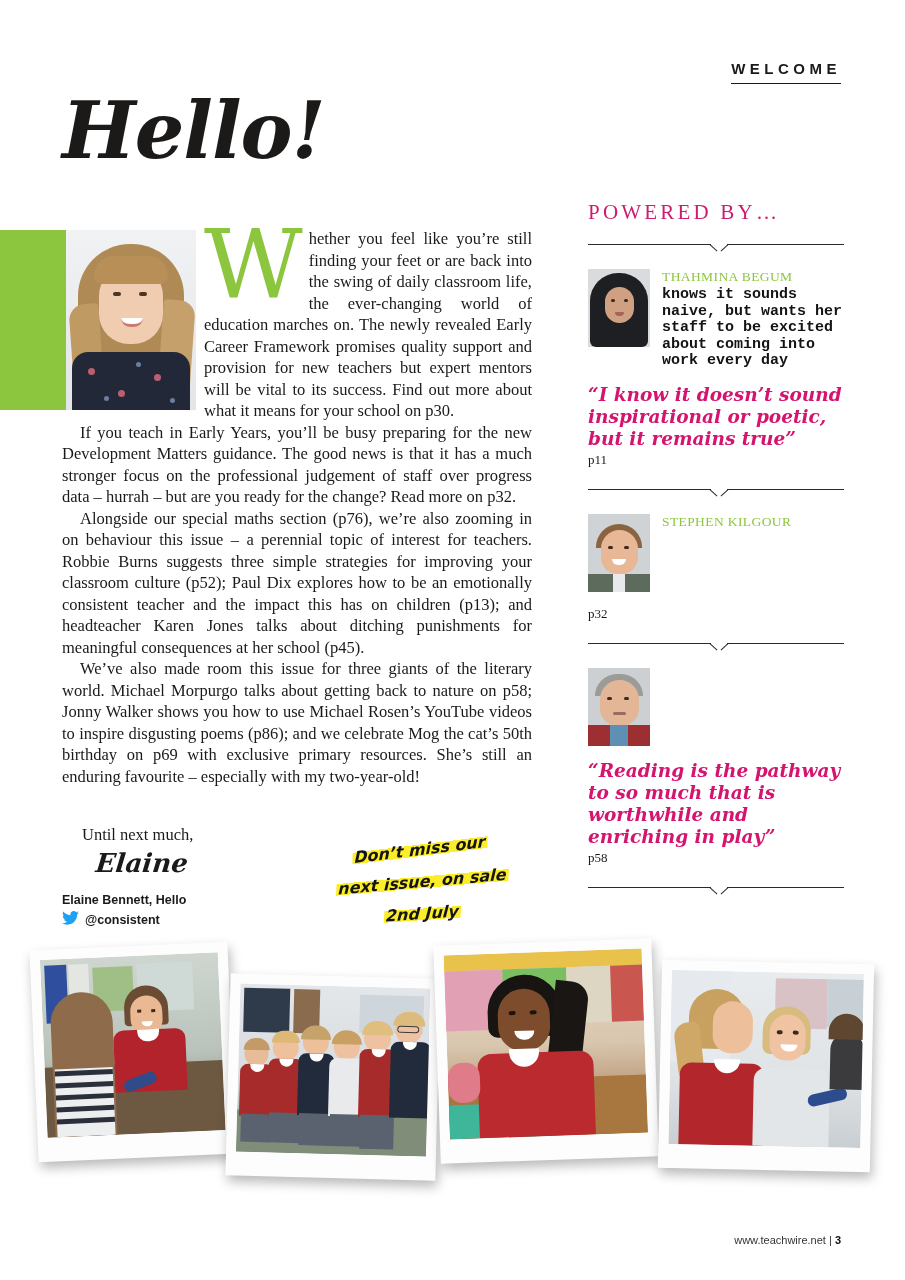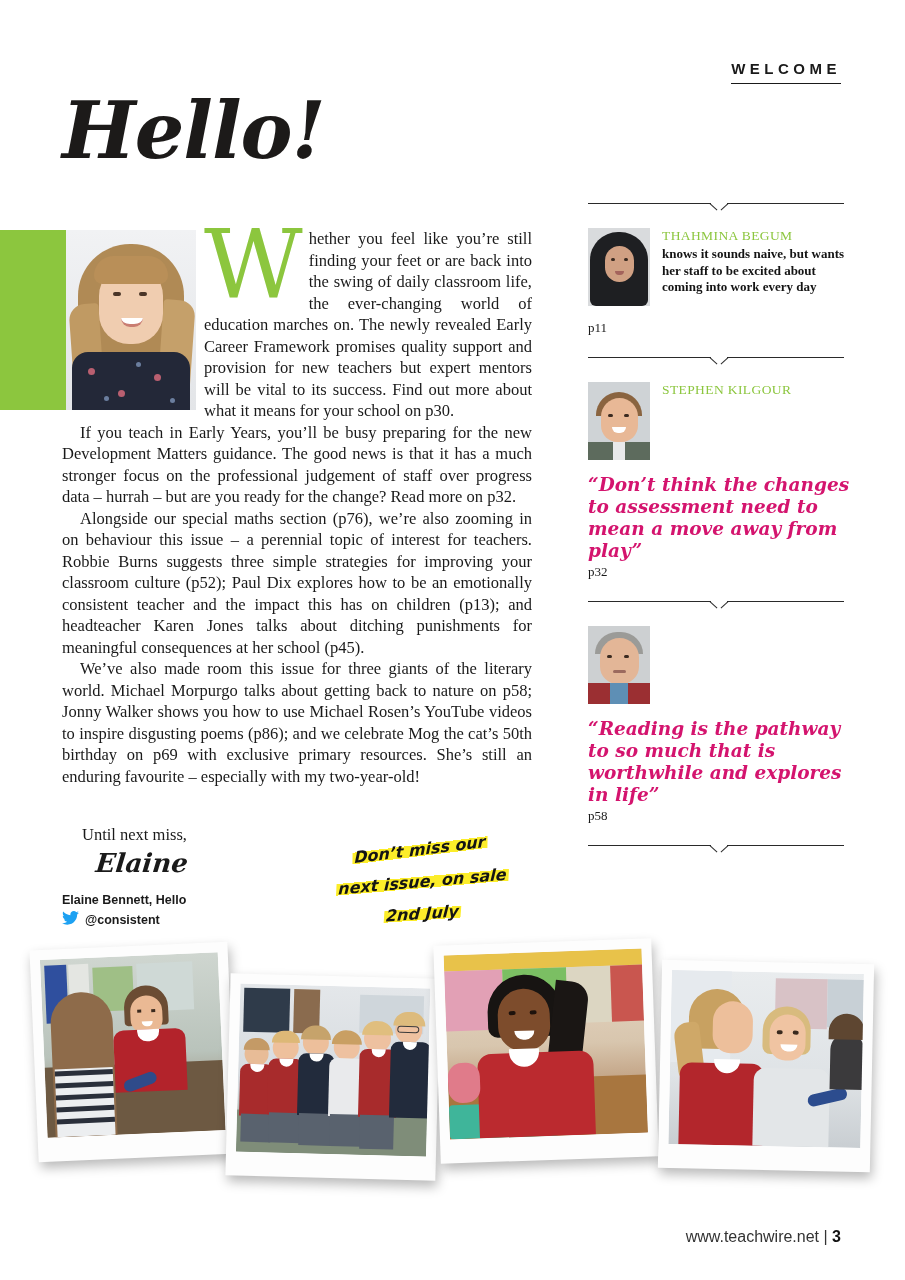--- a/index.html
+++ b/index.html
@@ -163,22 +163,22 @@
   }
   .headshot .hbg { position:absolute; inset:0; }
   .c-text { flex: 1; }
   .c-name {
     font-family: "Liberation Serif", serif;
     font-size: 13.5px; letter-spacing: .4px;
     color: #8cc63e; text-transform: uppercase;
     margin-bottom: 2px;
   }
   .c-desc {
-    font-family: Liberation Serif, serif;
-    font-size: 13px; font-weight: 700;
+    font-family: Liberation Mono, monospace;
+    font-size: 15px; font-weight: 700;
     line-height: 16.5px; color: #141414;
   }
   .c-quote {
     font-family: "DejaVu Serif", serif;
     font-style: italic; font-weight: 700;
     font-size: 18.5px; line-height: 22px;
     color: #d4146e; margin: 10px 0 2px 0;
   }
   .c-page {
     font-family: "Liberation Serif", serif;
@@ -201,21 +201,21 @@
   .p3 { left: 437px; top: 12px; width: 218px; height: 218px; transform: rotate(-2deg); }
   .p3 .pic { height: 184px; }
   .p4 { left: 660px; top: 32px; width: 212px; height: 208px; transform: rotate(1.2deg); }
   .p4 .pic { height: 174px; }
 
   .scene { position:absolute; inset:0; }
 
   .footer {
     position: absolute; right: 64px; bottom: 34px;
     font-family: "Liberation Sans", sans-serif;
-    font-size: 16px; color: #333;
+    font-size: 11px; color: #333;
   }
   .footer b { color:#111; }
 </style>
 </head>
 <body>
 
 <div class="welcome-wrap">
   <div class="welcome-label">WELCOME</div>
 </div>
 
@@ -242,59 +242,61 @@
 </div>
 
 <div class="article">
   <div class="float-shape" aria-hidden="true"></div>
   <p class="first"><span class="dropcap">W</span><span>hether you feel like you’re still finding your feet or are back into the swing of daily classroom life, the ever-changing world of education marches on. The newly revealed Early Career Framework promises quality support and provision for new teachers but expert mentors will be vital to its success. Find out more about what it means for your school on p30.</span></p>
   <p>If you teach in Early Years, you’ll be busy preparing for the new Development Matters guidance. The good news is that it has a much stronger focus on the professional judgement of staff over progress data – hurrah – but are you ready for the change? Read more on p32.</p>
   <p>Alongside our special maths section (p76), we’re also zooming in on behaviour this issue – a perennial topic of interest for teachers. Robbie Burns suggests three simple strategies for improving your classroom culture (p52); Paul Dix explores how to be an emotionally consistent teacher and the impact this has on children (p13); and headteacher Karen Jones talks about ditching punishments for meaningful consequences at her school (p45).</p>
   <p>We’ve also made room this issue for three giants of the literary world. Michael Morpurgo talks about getting back to nature on p58; Jonny Walker shows you how to use Michael Rosen’s YouTube videos to inspire disgusting poems (p86); and we celebrate Mog the cat’s 50th birthday on p69 with exclusive primary resources. She’s still an enduring favourite – especially with my two-year-old!</p>
 </div>
 
-<div class="signoff">Until next miss,</div>
+<div class="signoff">Until next much,</div>
 <div class="signature">Elaine</div>
 <div class="byline">Elaine Bennett, Hello</div>
 <div class="twitter-row">
   <span>
     <svg width="17" height="14" viewBox="0 0 24 20">
         <path fill="#1da1f2" d="M24 2.4c-.9.4-1.8.7-2.8.8 1-.6 1.8-1.6 2.2-2.7-1 .6-2 1-3.1 1.2C19.4.6 18.1 0 16.7 0c-2.7 0-4.9 2.2-4.9 4.9 0 .4 0 .8.1 1.1C7.8 5.8 4.1 3.8 1.7.8 1.2 1.6 1 2.4 1 3.4c0 1.7.9 3.2 2.2 4.1-.8 0-1.6-.2-2.2-.6v.1c0 2.4 1.7 4.4 3.9 4.8-.4.1-.8.2-1.3.2-.3 0-.6 0-.9-.1.6 2 2.5 3.4 4.6 3.4-1.7 1.3-3.8 2.1-6.1 2.1-.4 0-.8 0-1.2-.1C2.2 18.7 4.8 19.5 7.5 19.5c9.1 0 14-7.5 14-14v-.6c1-.7 1.8-1.6 2.5-2.5z"></path>
       </svg>
   </span>
   <span class="twitter-handle">@consistent</span>
 </div>
 
 <div class="sticker">
   <div class="l1"><span>Don’t miss our</span></div>
   <div class="l2"><span>next issue, on sale</span></div>
   <div class="l3"><span>2nd July</span></div>
 </div>
 
 <div class="sidebar">
+  <div class="powered-by">POWERED BY…</div>
 
   <div class="divider">
       <div class="line"></div>
       <div class="chev"></div>
     </div>
 
   <div class="contributor">
     <div class="headshot">
       <div class="hbg" style="background:#d9dbdd"></div>
       <div style="position:absolute;left:2px;top:4px;width:58px;height:74px;background:#1e1f22;border-radius:28px 28px 6px 6px;"></div>
       <div style="position:absolute;left:17px;top:18px;width:29px;height:36px;background:#d0a083;border-radius:15px;"></div>
       <div style="position:absolute;left:23px;top:30px;width:4px;height:3px;background:#3a2a20;border-radius:2px;"></div>
       <div style="position:absolute;left:36px;top:30px;width:4px;height:3px;background:#3a2a20;border-radius:2px;"></div>
       <div style="position:absolute;left:27px;top:43px;width:9px;height:4px;background:#a4635c;border-radius:0 0 5px 5px;"></div>
     </div>
     <div class="c-text">
       <div class="c-name">THAHMINA BEGUM</div>
       <div class="c-desc">knows it sounds naive, but wants her staff to be excited about coming into work every day</div>
     </div>
   </div>
+  <div class="c-quote">“I know it doesn’t sound inspirational or poetic, but it remains true”</div>
   <div class="c-page">p11</div>
 
   <div class="divider">
       <div class="line"></div>
       <div class="chev"></div>
     </div>
 
   <div class="contributor">
     <div class="headshot">
       <div class="hbg" style="background:#cfd3d6"></div>
@@ -303,41 +305,40 @@
       <div style="position:absolute;left:20px;top:32px;width:5px;height:3px;background:#3a2a20;border-radius:2px;"></div>
       <div style="position:absolute;left:36px;top:32px;width:5px;height:3px;background:#3a2a20;border-radius:2px;"></div>
       <div style="position:absolute;left:24px;top:45px;width:14px;height:6px;background:#fff;border-radius:0 0 7px 7px;"></div>
       <div style="position:absolute;left:0;top:60px;width:62px;height:18px;background:#5d6b5d;"></div>
       <div style="position:absolute;left:25px;top:60px;width:12px;height:18px;background:#e8e9ea;transform:rotate(0deg);"></div>
     </div>
     <div class="c-text">
       <div class="c-name">STEPHEN KILGOUR</div>
     </div>
   </div>
-  <div class="c-quote">“Don’t think the changes to assessment need to mean a move away from play”</div>
   <div class="c-page">p32</div>
 
   <div class="divider">
       <div class="line"></div>
       <div class="chev"></div>
     </div>
 
   <div class="contributor">
     <div class="headshot">
       <div class="hbg" style="background:#cdd0d2"></div>
       <div style="position:absolute;left:7px;top:6px;width:48px;height:22px;background:#9b9b98;border-radius:24px 24px 0 0;"></div>
       <div style="position:absolute;left:12px;top:12px;width:39px;height:46px;background:#e3b697;border-radius:20px 20px 18px 18px;"></div>
       <div style="position:absolute;left:19px;top:29px;width:5px;height:3px;background:#3a2a20;border-radius:2px;"></div>
       <div style="position:absolute;left:36px;top:29px;width:5px;height:3px;background:#3a2a20;border-radius:2px;"></div>
       <div style="position:absolute;left:25px;top:44px;width:13px;height:3px;background:#9c6a5e;border-radius:2px;"></div>
       <div style="position:absolute;left:0;top:57px;width:62px;height:21px;background:#9b2f32;"></div>
       <div style="position:absolute;left:22px;top:57px;width:18px;height:21px;background:#5e8fb5;"></div>
     </div>
   </div>
-  <div class="c-quote">“Reading is the pathway to so much that is worthwhile and explores in life”</div>
+  <div class="c-quote">“Reading is the pathway to so much that is worthwhile and enriching in play”</div>
   <div class="c-page">p58</div>
 
   <div class="divider">
       <div class="line"></div>
       <div class="chev"></div>
     </div>
 </div>
 
 <div class="photo-strip">
 

